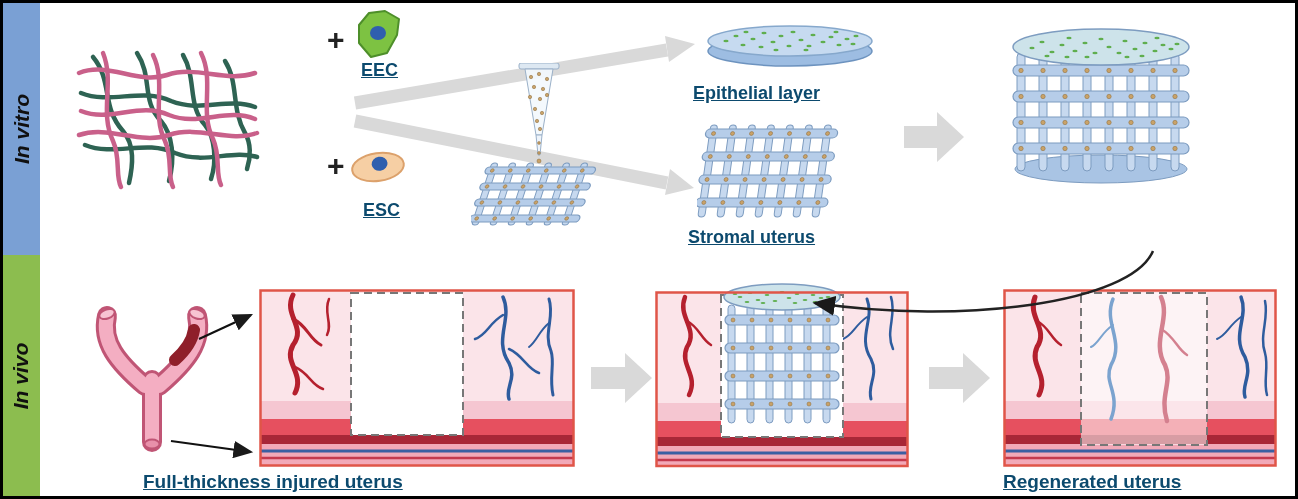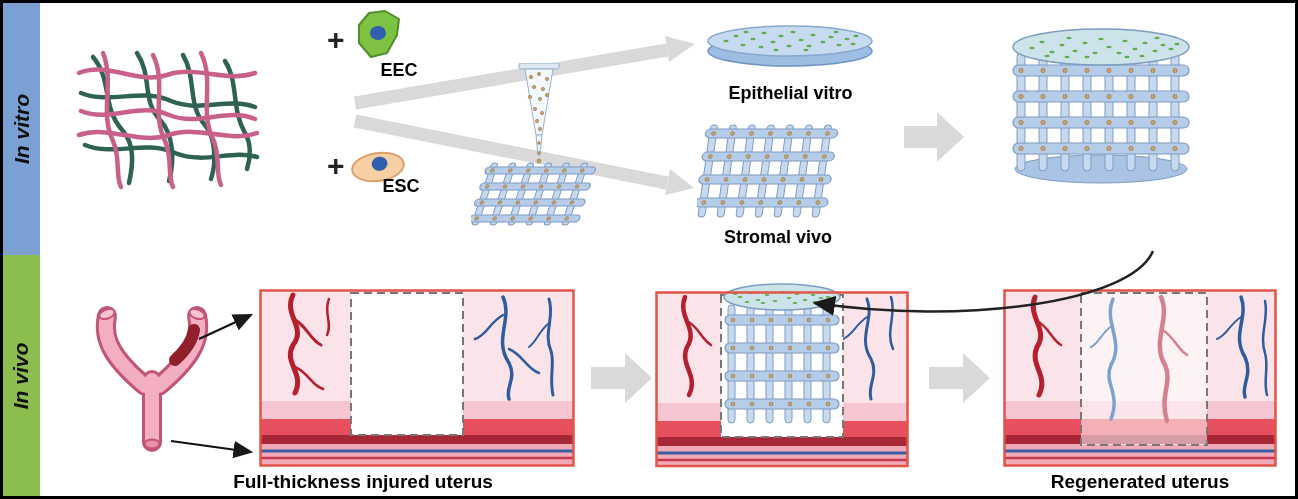--- a/index.html
+++ b/index.html
@@ -3,21 +3,21 @@
 <meta charset="utf-8">
 <style>
   html,body{margin:0;padding:0;background:#e8e8e8;font-family:"Liberation Sans",sans-serif;}
   .frame{position:relative;width:1298px;height:499px;background:#fff;border:3px solid #000;box-sizing:border-box;overflow:hidden;margin:0 auto;}
   .abs{position:absolute;}
   .layer{position:absolute;left:0;top:0;width:1292px;height:493px;pointer-events:none;}
   .sidebar{position:absolute;left:0;width:37px;display:flex;align-items:center;justify-content:center;}
   .sidebar-vitro{top:0;height:252px;background:#7aa0d4;}
   .sidebar-vivo{top:252px;height:241px;background:#8cbd4f;}
   .sidebar span{transform:rotate(-90deg);white-space:nowrap;font-size:21px;font-weight:700;font-style:italic;color:#101010;}
-  .lbl{position:absolute;font-weight:700;color:#000000;text-align:center;line-height:1.3;}
+  .lbl{position:absolute;font-weight:700;color:#0c4a6e;text-align:left;line-height:1.3;text-decoration:underline;}
   .lbl-18{font-size:18px;}
   .lbl-19{font-size:19px;}
   .plus{position:absolute;font-size:30px;font-weight:700;color:#222;}
   
   .lbar{fill:#b6cde9;stroke:#7d9cc0;stroke-width:1.2;}
   .peg{fill:#c7d9ef;stroke:#7d9cc0;stroke-width:1;}
   .tan{fill:#c9a268;stroke:#8a6a3a;stroke-width:.5;}
   .gdot{fill:#5fae4e;}
   .gvessel{stroke:#b5202e;fill:none;stroke-linecap:round;}
   .bvessel{stroke:#2e5c9e;fill:none;stroke-linecap:round;}
@@ -458,19 +458,19 @@
       </marker>
     </defs>
     <path d="M1150,248 C1128,300 960,322 812,300" fill="none" stroke="#222" stroke-width="2.5" marker-end="url(#mBlack)"></path>
     <line x1="196" y1="336" x2="248" y2="312" stroke="#111" stroke-width="2.2" marker-end="url(#mBlack)"></line>
     <line x1="168" y1="438" x2="248" y2="449" stroke="#111" stroke-width="2.2" marker-end="url(#mBlack)"></line>
   </svg>
 
   <div class="plus" style="left:324px;top:20px;">+</div>
   <div class="lbl lbl-18 abs" style="left:358px;top:56px;width:76px;">EEC</div>
   <div class="plus" style="left:324px;top:146px;">+</div>
-  <div class="lbl lbl-18 abs" style="left:360px;top:172px;width:76px;">ESC</div>
-  <div class="lbl lbl-18 abs" style="left:690px;top:79px;width:195px;">Epithelial vitro</div>
-  <div class="lbl lbl-18 abs" style="left:685px;top:223px;width:180px;">Stromal vivo</div>
+  <div class="lbl lbl-18 abs" style="left:360px;top:196px;width:76px;">ESC</div>
+  <div class="lbl lbl-18 abs" style="left:690px;top:79px;width:195px;">Epithelial layer</div>
+  <div class="lbl lbl-18 abs" style="left:685px;top:223px;width:180px;">Stromal uterus</div>
   <div class="lbl lbl-19 abs" style="left:1000px;top:467px;width:274px;">Regenerated uterus</div>
   <div class="lbl lbl-19 abs" style="left:140px;top:467px;width:440px;">Full-thickness injured uterus</div>
 
 </div>
 
 </body></html>

